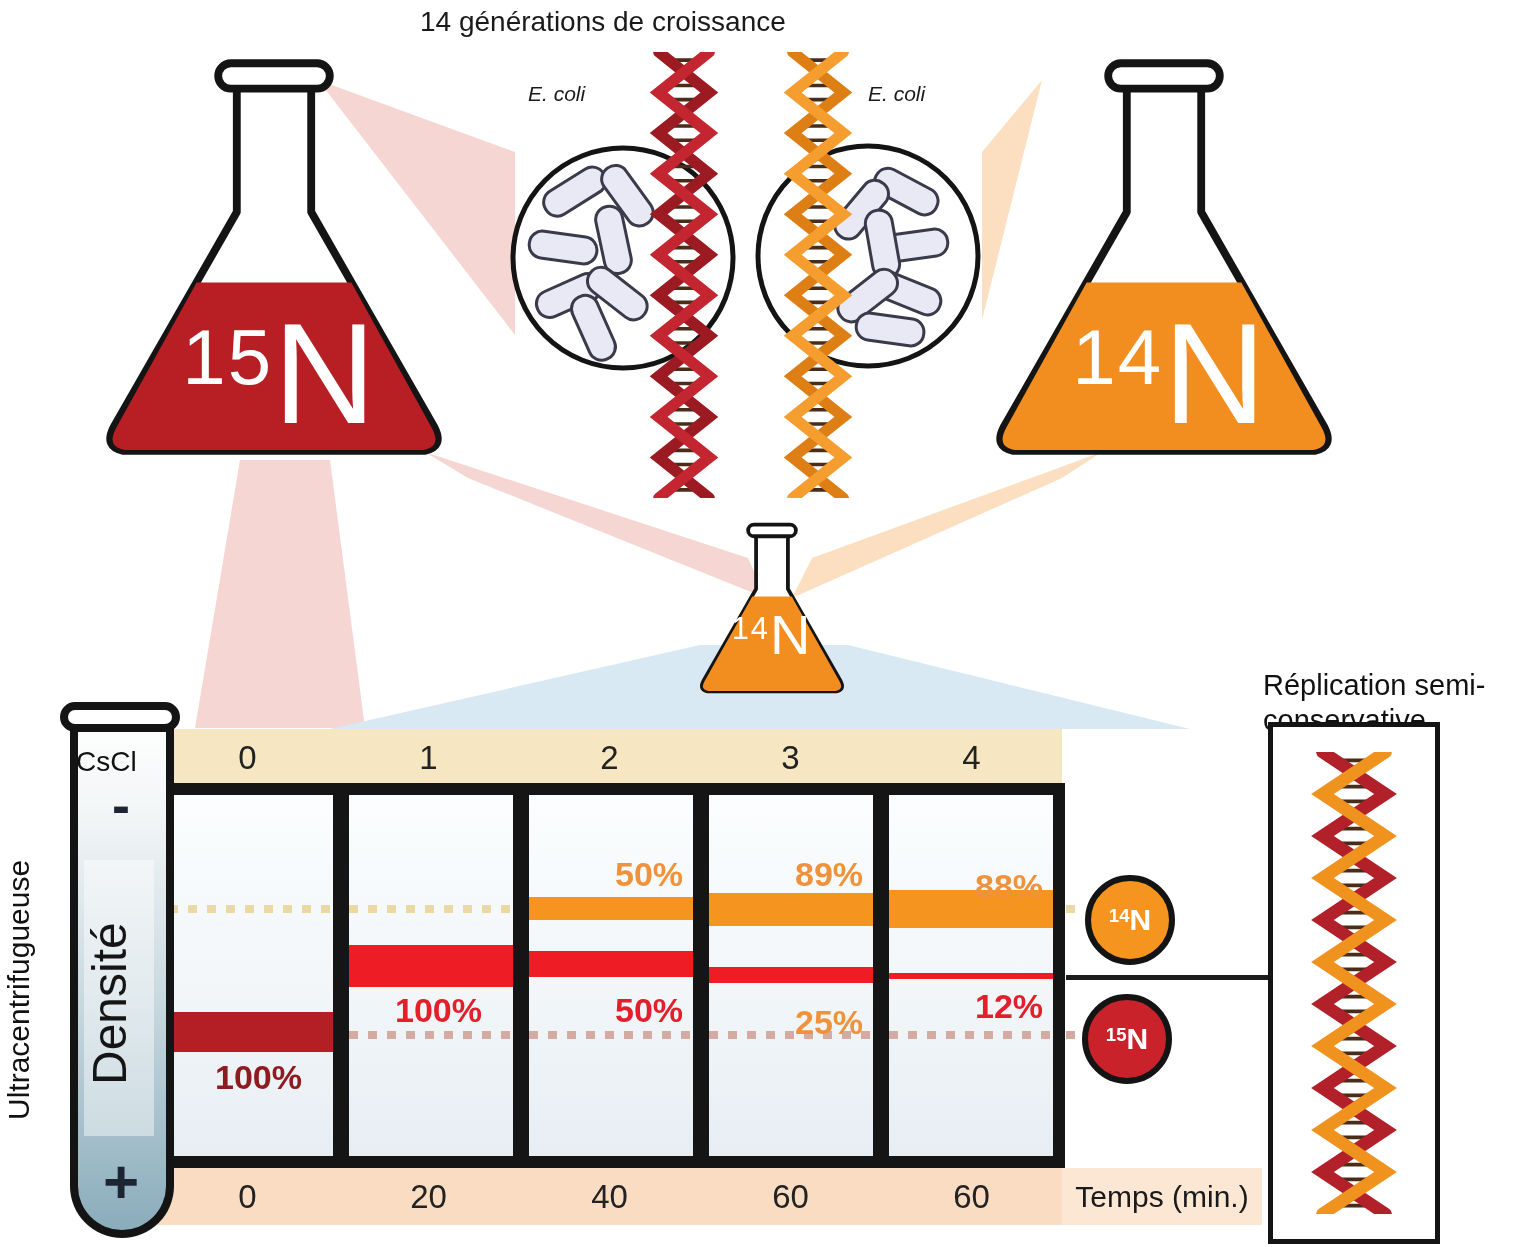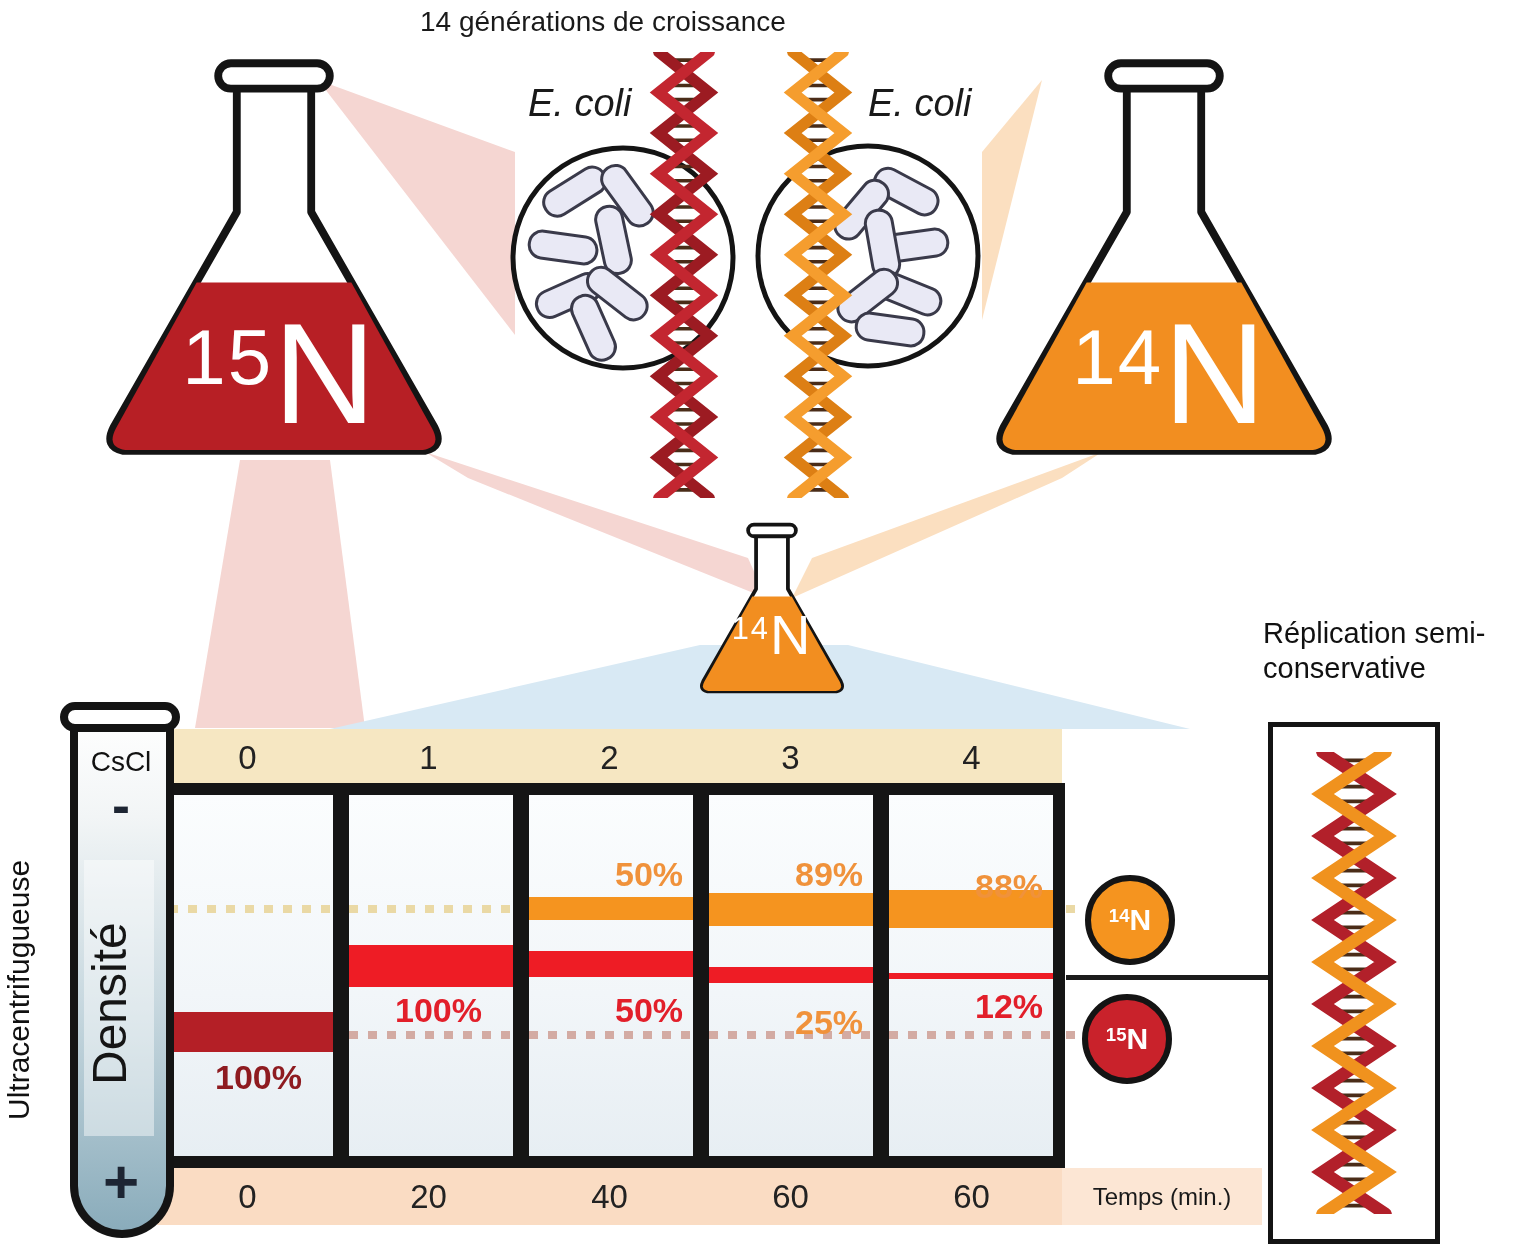--- a/index.html
+++ b/index.html
@@ -3,46 +3,46 @@
 <meta charset="utf-8">
 <style>
   html,body{margin:0;padding:0;background:#fff;}
   .stage{position:relative;width:1536px;height:1247px;background:#fff;overflow:hidden;
          font-family:"Liberation Sans", sans-serif;color:#111;}
   .abs{position:absolute;}
   svg{display:block;}
 
   .title{left:420px;top:6px;width:600px;text-align:left;font-size:28px;color:#1a1a1a;}
 
-  .ecoli{font-style:italic;font-size:38px;color:#1a1a1a;}
+  .ecoli{font-style:italic;font-size:21px;color:#1a1a1a;}
 
   .flask-label{color:#fff;letter-spacing:2px;}
   .flask-label .fsup{font-size:.55em;vertical-align:.5em;}
 
   
   .tube-body{left:70px;top:714px;width:88px;height:516px;border:8px solid #141414;border-top:none;
      border-radius:0 0 52px 52px;
      background:linear-gradient(180deg,#ffffff 0%,#f2f5f6 20%,#c9d9e0 55%,#8aacbb 100%);}
   .tube-rim{left:60px;top:702px;width:104px;height:14px;border:8px solid #141414;border-radius:15px;background:#fff;}
   .densite-bg{left:84px;top:860px;width:70px;height:276px;background:rgba(255,255,255,0.45);}
-  .cscl{left:76px;top:746px;width:90px;text-align:center;font-size:28px;color:#111;}
+  .cscl{left:76px;top:746px;width:90px;font-size:28px;color:#111;}
   .tminus{left:96px;top:774px;width:50px;text-align:center;font-size:54px;font-weight:700;color:#1d2533;}
   .densite{left:82px;top:858px;width:74px;height:292px;writing-mode:vertical-rl;transform:rotate(180deg);
      font-size:48px;color:#151515;text-align:center;}
   .tplus{left:94px;top:1146px;width:54px;text-align:center;font-size:62px;font-weight:700;color:#1d2533;}
   .ultralabel{left:2px;top:822px;height:336px;writing-mode:vertical-rl;transform:rotate(180deg);
      font-size:30px;color:#111;text-align:center;}
 
   
   .genband{left:157px;top:729px;width:905px;height:57px;background:#f6e7c2;display:flex;}
   .genband-ext{left:1062px;top:729px;width:197px;height:57px;background:#faf0da;
      display:flex;align-items:center;justify-content:center;font-size:30px;color:#1a1a1a;}
   .timeband{left:157px;top:1168px;width:905px;height:57px;background:#fadcc3;display:flex;}
   .timeband-ext{left:1062px;top:1168px;width:200px;height:57px;background:#fce6d4;
-     display:flex;align-items:center;justify-content:center;font-size:24px;color:#1a1a1a;}
+     display:flex;align-items:center;justify-content:center;font-size:30px;color:#1a1a1a;}
   .tickcell{flex:1;display:flex;align-items:center;justify-content:center;font-size:33px;color:#222;}
 
   
   .frame{left:157px;top:783px;width:908px;height:385px;background:#151515;box-sizing:border-box;
      padding:12px;display:grid;grid-template-columns:repeat(5,1fr);column-gap:16px;}
   .panel{position:relative;background:linear-gradient(180deg,#fbfdfe 0%,#f2f6f9 55%,#e7eef3 100%);overflow:hidden;padding-left:38px;}
   .band{position:absolute;left:0;width:100%;}
   .band-heavy{background:#b41f26;}
   .band-hybrid{background:#ee1c25;}
   .band-light{background:#f5941f;}
@@ -58,21 +58,21 @@
 
   
   .marker{width:78px;height:78px;border:6px solid #141414;border-radius:50%;
      display:flex;align-items:center;justify-content:center;color:#fff;font-size:30px;font-weight:700;}
   .marker .fsup{font-size:.62em;vertical-align:.45em;}
   .m14{left:1085px;top:875px;background:#f5941f;}
   .m15{left:1082px;top:994px;background:#c9222b;}
   .connector{left:1066px;top:975px;width:204px;height:5px;background:#1c1c1c;}
 
   
-  .rep-title{left:1263px;top:616px;width:250px;font-size:29px;line-height:1.2;color:#111;}
+  .rep-title{left:1263px;top:668px;width:250px;font-size:29px;line-height:1.2;color:#111;}
   .rep-box{left:1268px;top:722px;width:162px;height:512px;border:5px solid #141414;background:#fff;
      display:flex;align-items:center;justify-content:center;}
 </style>
 </head>
 <body>
 
 <div class="stage">
 
   <svg class="abs" style="left:0;top:0" width="1536" height="1247" viewBox="0 0 1536 1247">
     <polygon points="318,80 515,152 515,335" fill="#f5d6d2"></polygon>

